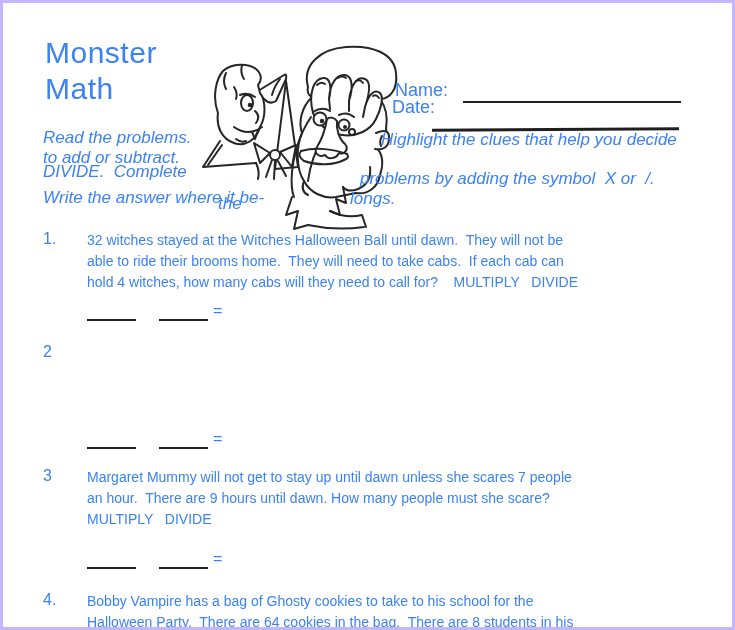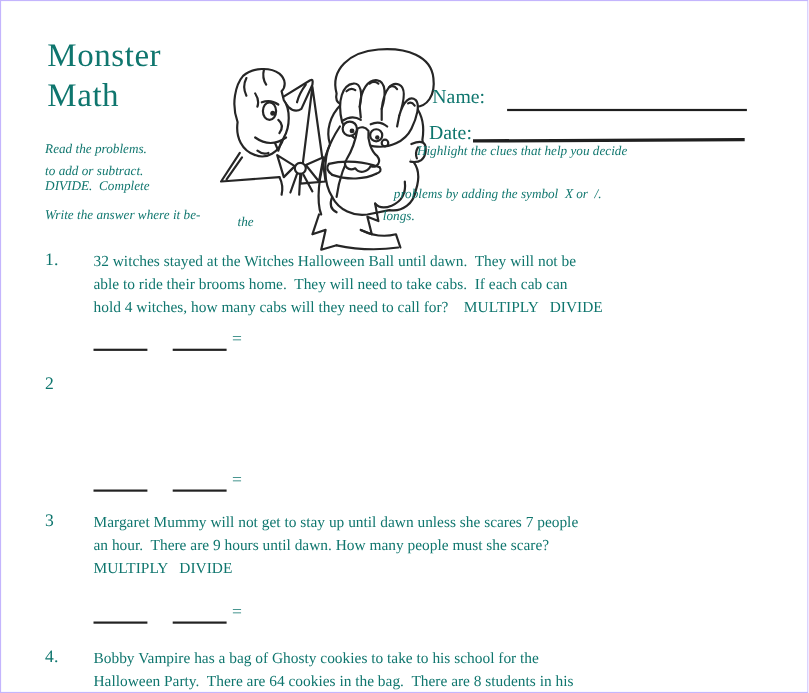--- a/index.html
+++ b/index.html
@@ -1,23 +1,23 @@
 <!DOCTYPE html>
 <html><head>
 <meta charset="utf-8">
 <style>
   html,body{margin:0;padding:0;background:#fff;}
   .page{
     position:relative;width:735px;height:630px;background:#ffffff;
-    font-family:Liberation Serif, serif;color:#0f766e;
-    border:1px solid #c4b5fd;box-sizing:border-box;overflow:hidden;
+    font-family:Liberation Sans, sans-serif;color:#3b82f6;
+    border:3px solid #c4b5fd;box-sizing:border-box;overflow:hidden;
   }
   .abs{position:absolute;}
   .title{left:42px;top:32px;width:165px;font-size:30px;line-height:36px;letter-spacing:0.5px;}
-  .ital{font-style:italic;font-size:12px;line-height:19px;white-space:pre;}
+  .ital{font-style:italic;font-size:17px;line-height:19px;white-space:pre;}
   .nm{font-size:18px;}
   .uline{background:#1f1f1f;}
   .p-num{font-size:16px;}
   .p-text{font-size:14px;line-height:21px;white-space:pre-wrap;width:625px;}
   .ansrow{height:24px;width:260px;}
   .blank{position:absolute;bottom:0;height:22px;border-bottom:2px solid #222;}
   .b1{left:0;width:49px;}
   .b2{left:72px;width:49px;}
   .eq{position:absolute;left:126px;top:5px;font-size:16px;}
   svg .ln{fill:none;stroke:#262626;stroke-width:2;stroke-linecap:round;stroke-linejoin:round;}
@@ -89,21 +89,21 @@
 
     <path class="ln" d="M174,130 Q176,146 162,152 Q152,156 147,150"></path>
     <path class="ln" d="M147,150 L150,166 L140,162 L144,178 L134,174"></path>
     <path class="ln" d="M108,144 Q104,154 112,158"></path>
     <path class="ln" d="M112,188 Q140,194 168,190"></path>
     <path class="ln" d="M134,174 Q150,182 166,178 L170,190"></path>
   </svg>
 
   <div class="abs nm" style="left:392px;top:77px;">Name:</div>
   <div class="abs uline" style="left:460px;top:98px;width:218px;height:2px;"></div>
-  <div class="abs nm" style="left:389px;top:109px;">Date:</div>
+  <div class="abs nm" style="left:389px;top:94px;">Date:</div>
   <div class="abs uline" style="left:429px;top:125px;width:247px;height:3px;transform:rotate(-0.3deg);"></div>
 
   <div class="abs ital" style="left:40px;top:125px;">Read the problems.</div>
   <div class="abs ital" style="left:40px;top:145px;">to add or subtract.</div>
   <div class="abs ital" style="left:40px;top:159px;">DIVIDE.  Complete</div>
   <div class="abs ital" style="left:215px;top:165px;margin-top:26px;">the</div>
   <div class="abs ital" style="left:378px;top:127px;">Highlight the clues that help you decide</div>
 
   <div class="abs ital" style="left:40px;top:185px;">Write the answer where it be-</div>
   <div class="abs ital" style="left:357px;top:166px;">problems by adding the symbol  X or  /.</div>

